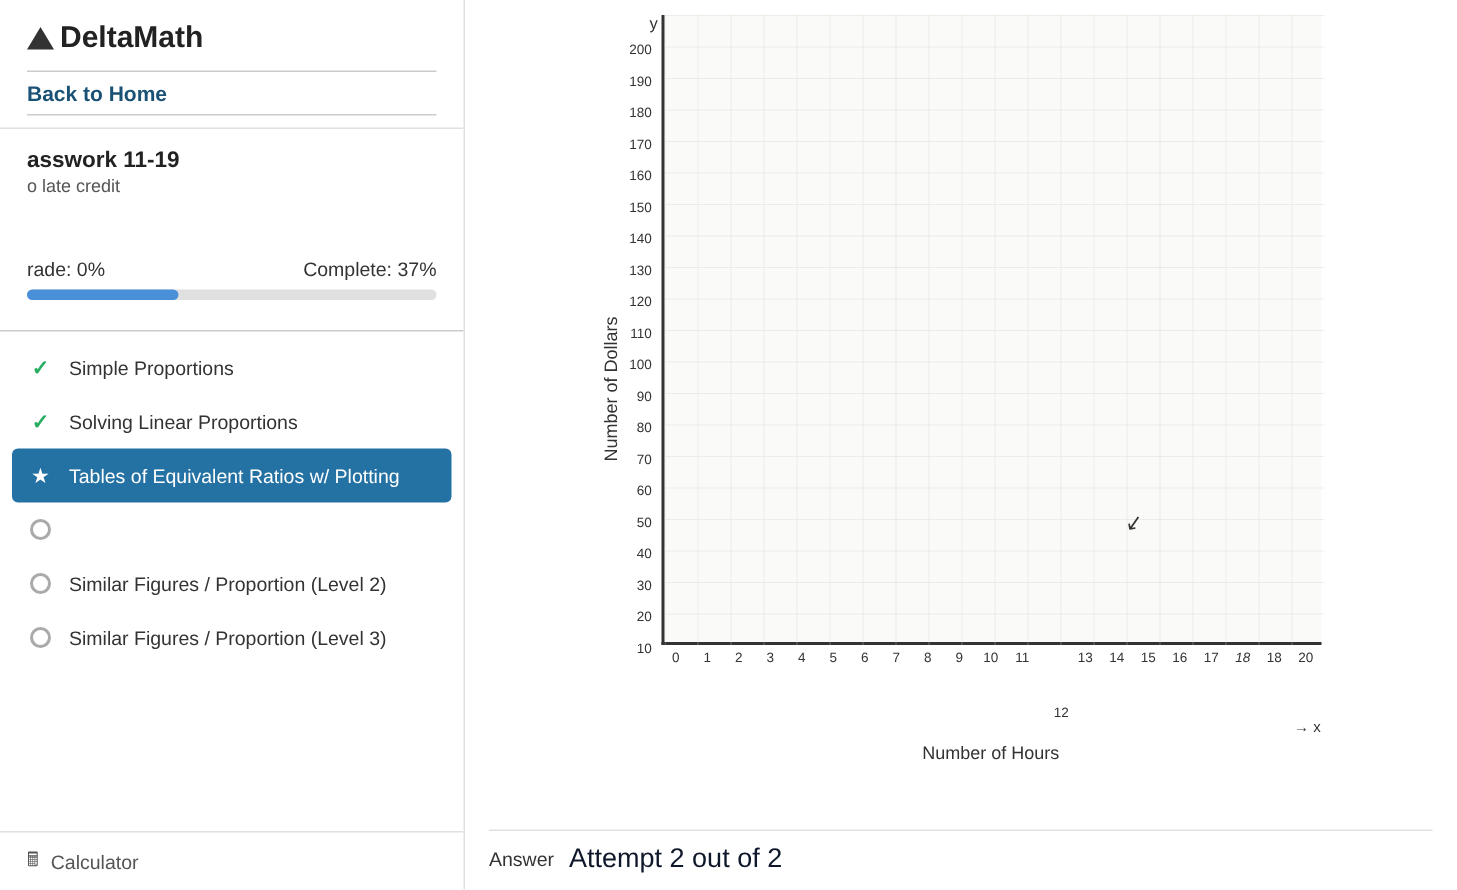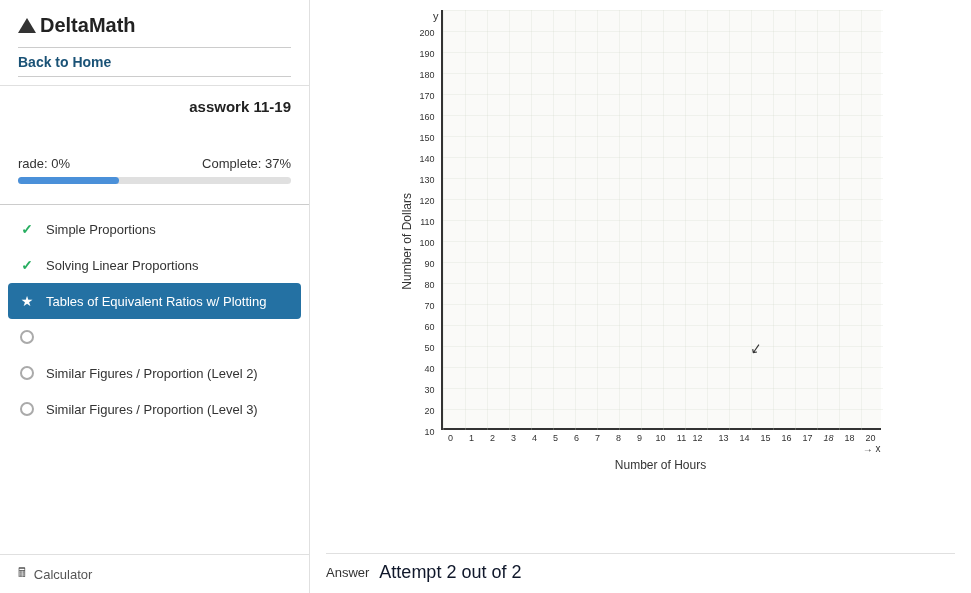--- a/index.html
+++ b/index.html
@@ -70,21 +70,20 @@
 
     .assignment-info {
       padding: 12px 18px 10px 18px;
     }
 
     .assignment-title {
       font-size: 15px;
       font-weight: bold;
       color: #222;
       margin-bottom: 2px;
-      text-align: right;
     }
 
     .assignment-subtitle {
       font-size: 12px;
       color: #555;
       margin-bottom: 10px;
     }
 
     .grade-row {
       display: flex;
@@ -267,20 +266,21 @@
       <span class="logo-triangle"></span>
       <span class="logo-text">DeltaMath</span>
     </div>
     <hr class="divider">
     <a class="back-link">Back to Home</a>
     <hr class="divider">
   </div>
 
   <div class="assignment-info">
     <div class="assignment-title">asswork 11-19</div>
+    <div class="assignment-subtitle">o late credit</div>
     <div class="grade-row">
       <span class="grade-label">rade: 0%</span>
       <span class="complete-label">Complete: 37%</span>
     </div>
     <div class="progress-bar-bg">
       <div class="progress-bar-fill" style="width: 37%"></div>
     </div>
   </div>
 
   <hr class="divider">
@@ -394,21 +394,21 @@
             <div style="font-size:9px;color:#333;width:20px;text-align:center;">2</div>
             <div style="font-size:9px;color:#333;width:20px;text-align:center;">3</div>
             <div style="font-size:9px;color:#333;width:20px;text-align:center;">4</div>
             <div style="font-size:9px;color:#333;width:20px;text-align:center;">5</div>
             <div style="font-size:9px;color:#333;width:20px;text-align:center;">6</div>
             <div style="font-size:9px;color:#333;width:20px;text-align:center;">7</div>
             <div style="font-size:9px;color:#333;width:20px;text-align:center;">8</div>
             <div style="font-size:9px;color:#333;width:20px;text-align:center;">9</div>
             <div style="font-size:9px;color:#333;width:20px;text-align:center;">10</div>
             <div style="font-size:9px;color:#333;width:20px;text-align:center;">11</div>
-            <div style="font-size:9px;color:#333;width:20px;text-align:left;">12</div>
+            <div style="font-size:9px;color:#333;width:20px;text-align:right;margin-top:37px;">12</div>
             <div style="font-size:9px;color:#333;width:20px;text-align:center;">13</div>
             <div style="font-size:9px;color:#333;width:20px;text-align:center;">14</div>
             <div style="font-size:9px;color:#333;width:20px;text-align:center;">15</div>
             <div style="font-size:9px;color:#333;width:20px;text-align:center;">16</div>
             <div style="font-size:9px;color:#333;width:20px;text-align:center;">17</div>
             <div style="font-size:9px;color:#333;width:20px;text-align:center;font-style:italic;">18</div>
             <div style="font-size:9px;color:#333;width:20px;text-align:center;">18</div>
             <div style="font-size:9px;color:#333;width:20px;text-align:center;">20</div>
           </div>
 

